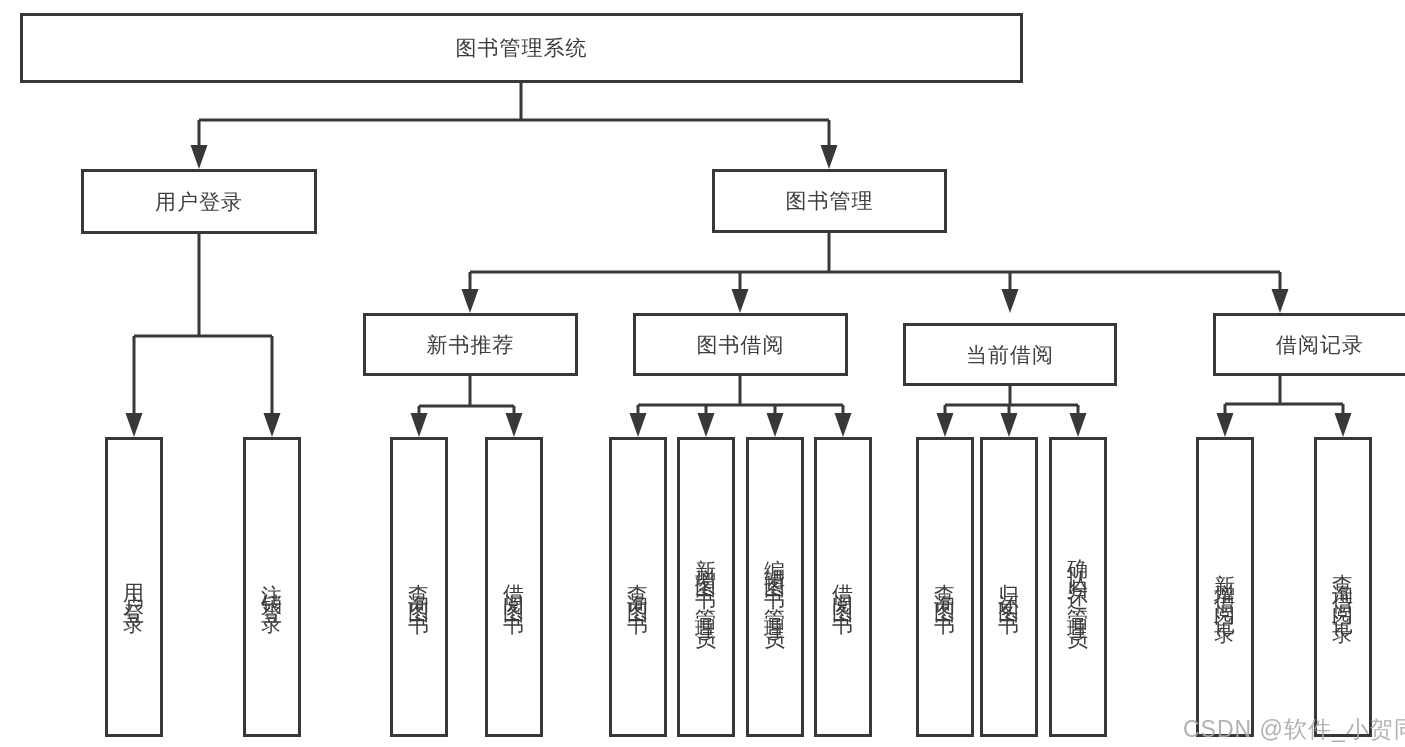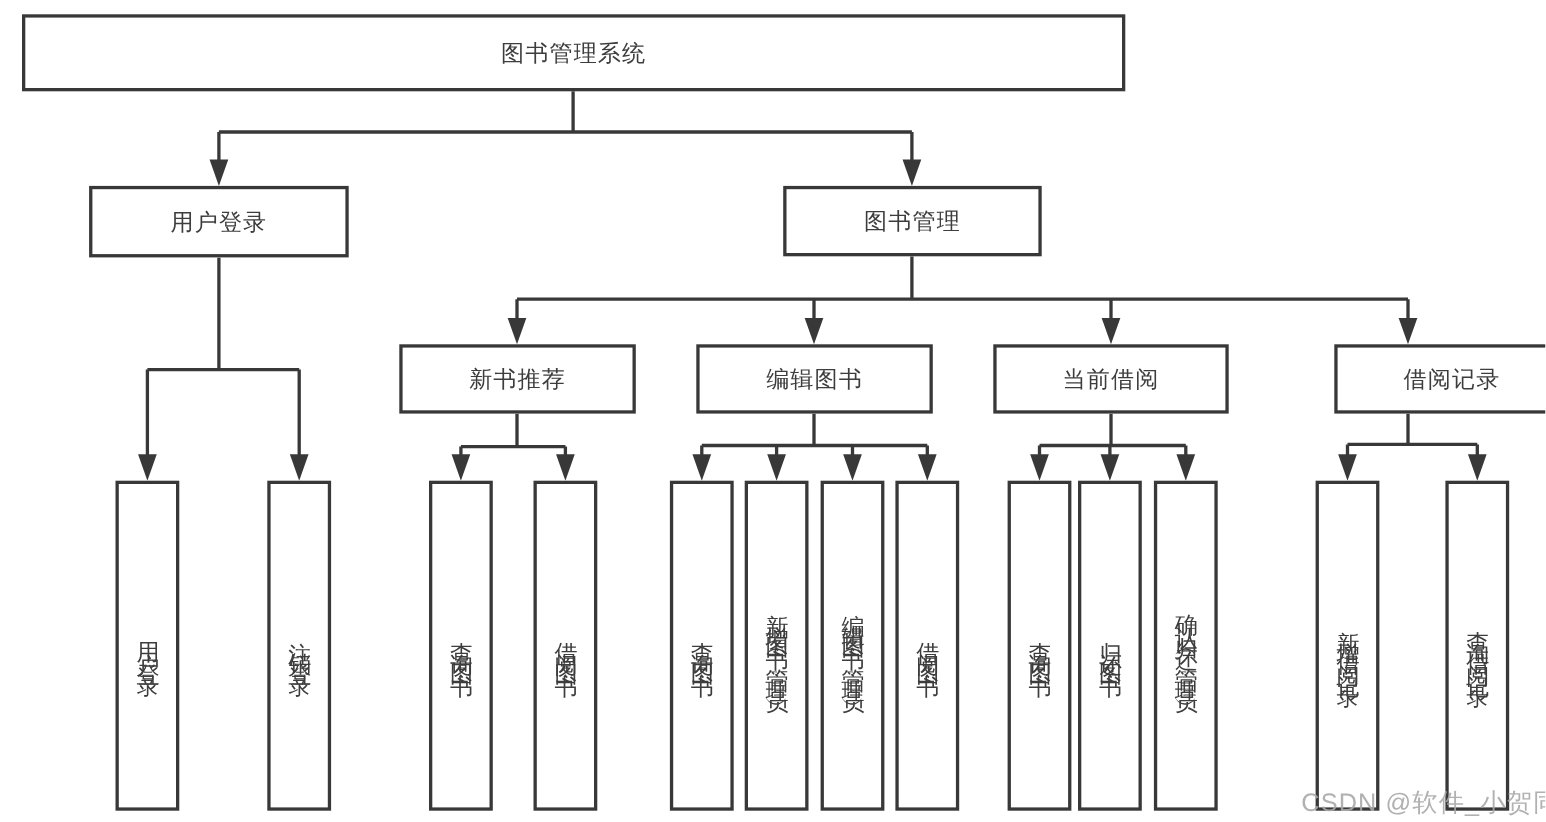--- a/index.html
+++ b/index.html
@@ -55,21 +55,21 @@
     opacity:.9;
     white-space:nowrap;
     z-index:5;
   }
   
   #n-root{left:20px;top:13px;width:1003px;height:70px;}
   #n-user-login{left:81px;top:169px;width:236px;height:65px;}
   #n-book-management{left:712px;top:169px;width:235px;height:64px;}
   #n-new-book-recommend{left:363px;top:313px;width:215px;height:63px;}
   #n-book-borrow{left:633px;top:313px;width:215px;height:63px;}
-  #n-current-borrow{left:903px;top:313px;width:214px;height:63px;}
+  #n-current-borrow{left:903px;top:323px;width:214px;height:63px;}
   #n-borrow-records{left:1173px;top:313px;width:214px;height:63px;margin-left:40px;}
   #l-1{left:105px;}  #l-2{left:243px;}
   #l-3{left:390px;}  #l-4{left:485px;}
   #l-5{left:609px;}  #l-6{left:677px;}
   #l-7{left:746px;}  #l-8{left:814px;}
   #l-9{left:916px;}  #l-10{left:980px;} #l-11{left:1049px;}
   #l-12{left:1196px;} #l-13{left:1314px;}
 </style>
 </head>
 <body>
@@ -127,21 +127,21 @@
     <span>用户登录</span>
   </div>
   <div class="node" id="n-book-management">
     <span>图书管理</span>
   </div>
 
   <div class="node" id="n-new-book-recommend">
     <span>新书推荐</span>
   </div>
   <div class="node" id="n-book-borrow">
-    <span>编辑图书</span>
+    <span>图书借阅</span>
   </div>
   <div class="node" id="n-current-borrow">
     <span>当前借阅</span>
   </div>
   <div class="node" id="n-borrow-records">
     <span>借阅记录</span>
   </div>
 
   <div class="node leaf" id="l-1">
     <span class="vtext">用户登录</span>

